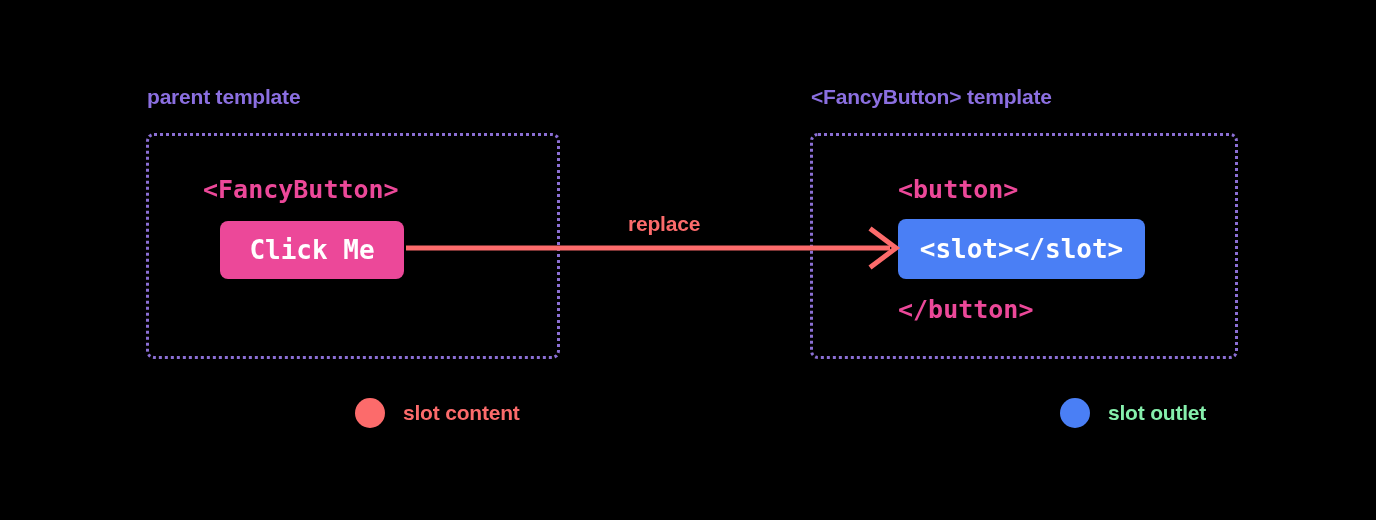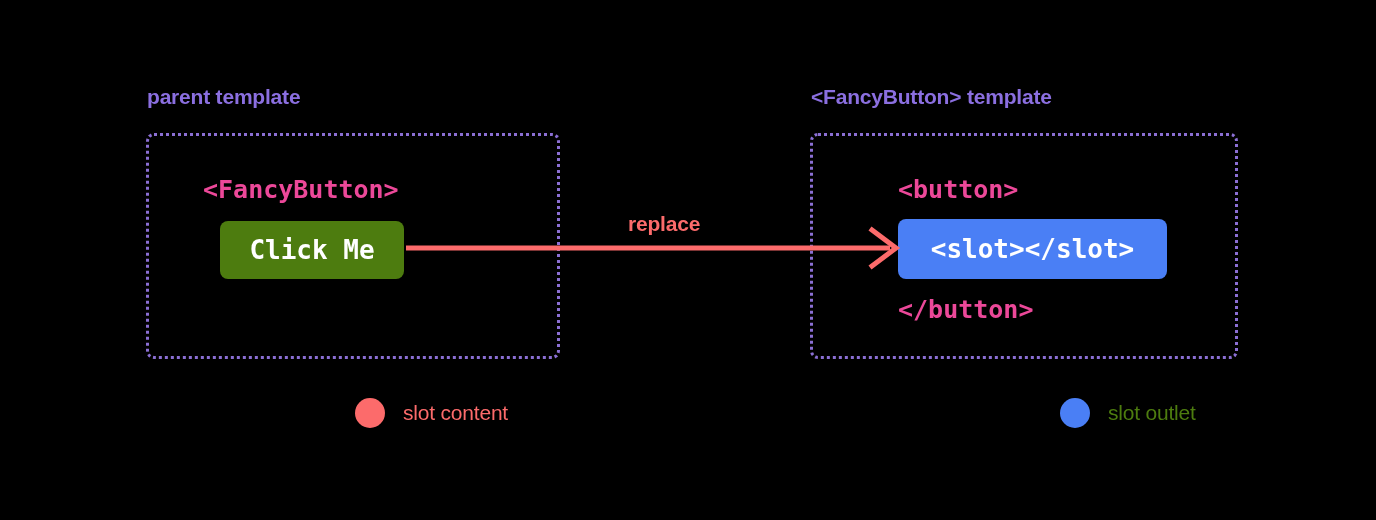--- a/index.html
+++ b/index.html
@@ -69,25 +69,25 @@
     border-radius: 8px;
     font-family: "DejaVu Sans Mono", monospace;
     font-weight: bold;
     font-size: 26px;
     color: #FFFFFF;
     white-space: nowrap;
   }
   #chip-click-me {
     left: 220px; top: 221px;
     width: 184px; height: 58px;
-    background: #4d7c0f;
+    background: #ec4899;
   }
   #chip-slot {
     left: 898px; top: 219px;
-    width: 269px; height: 60px;
+    width: 247px; height: 60px;
     background: #4A7FF5;
   }
 
   
   #arrow-wrap {
     position: absolute;
     left: 404px; top: 225px;
     width: 500px; height: 46px;
     pointer-events: none;
   }
@@ -118,27 +118,27 @@
   .legend-dot {
     width: 30px; height: 30px;
     border-radius: 50%;
     flex: 0 0 auto;
   }
   #legend-dot-content { background: #FC6B6B; }
   #legend-dot-outlet  { background: #4A7FF5; }
 
   .legend-text {
     font-family: "Liberation Sans", sans-serif;
-    font-weight: normal;
+    font-weight: bold;
     font-size: 21px;
     letter-spacing: -0.2px;
     white-space: nowrap;
   }
   #legend-text-content { color: #FC6B6B; }
-  #legend-text-outlet  { color: #4d7c0f; }
+  #legend-text-outlet  { color: #86efac; }
 </style>
 </head>
 <body>
 
 <div class="stage">
 
   <div class="panel-label" id="label-parent">parent template</div>
 
   <div class="panel" id="panel-parent"></div>
 

